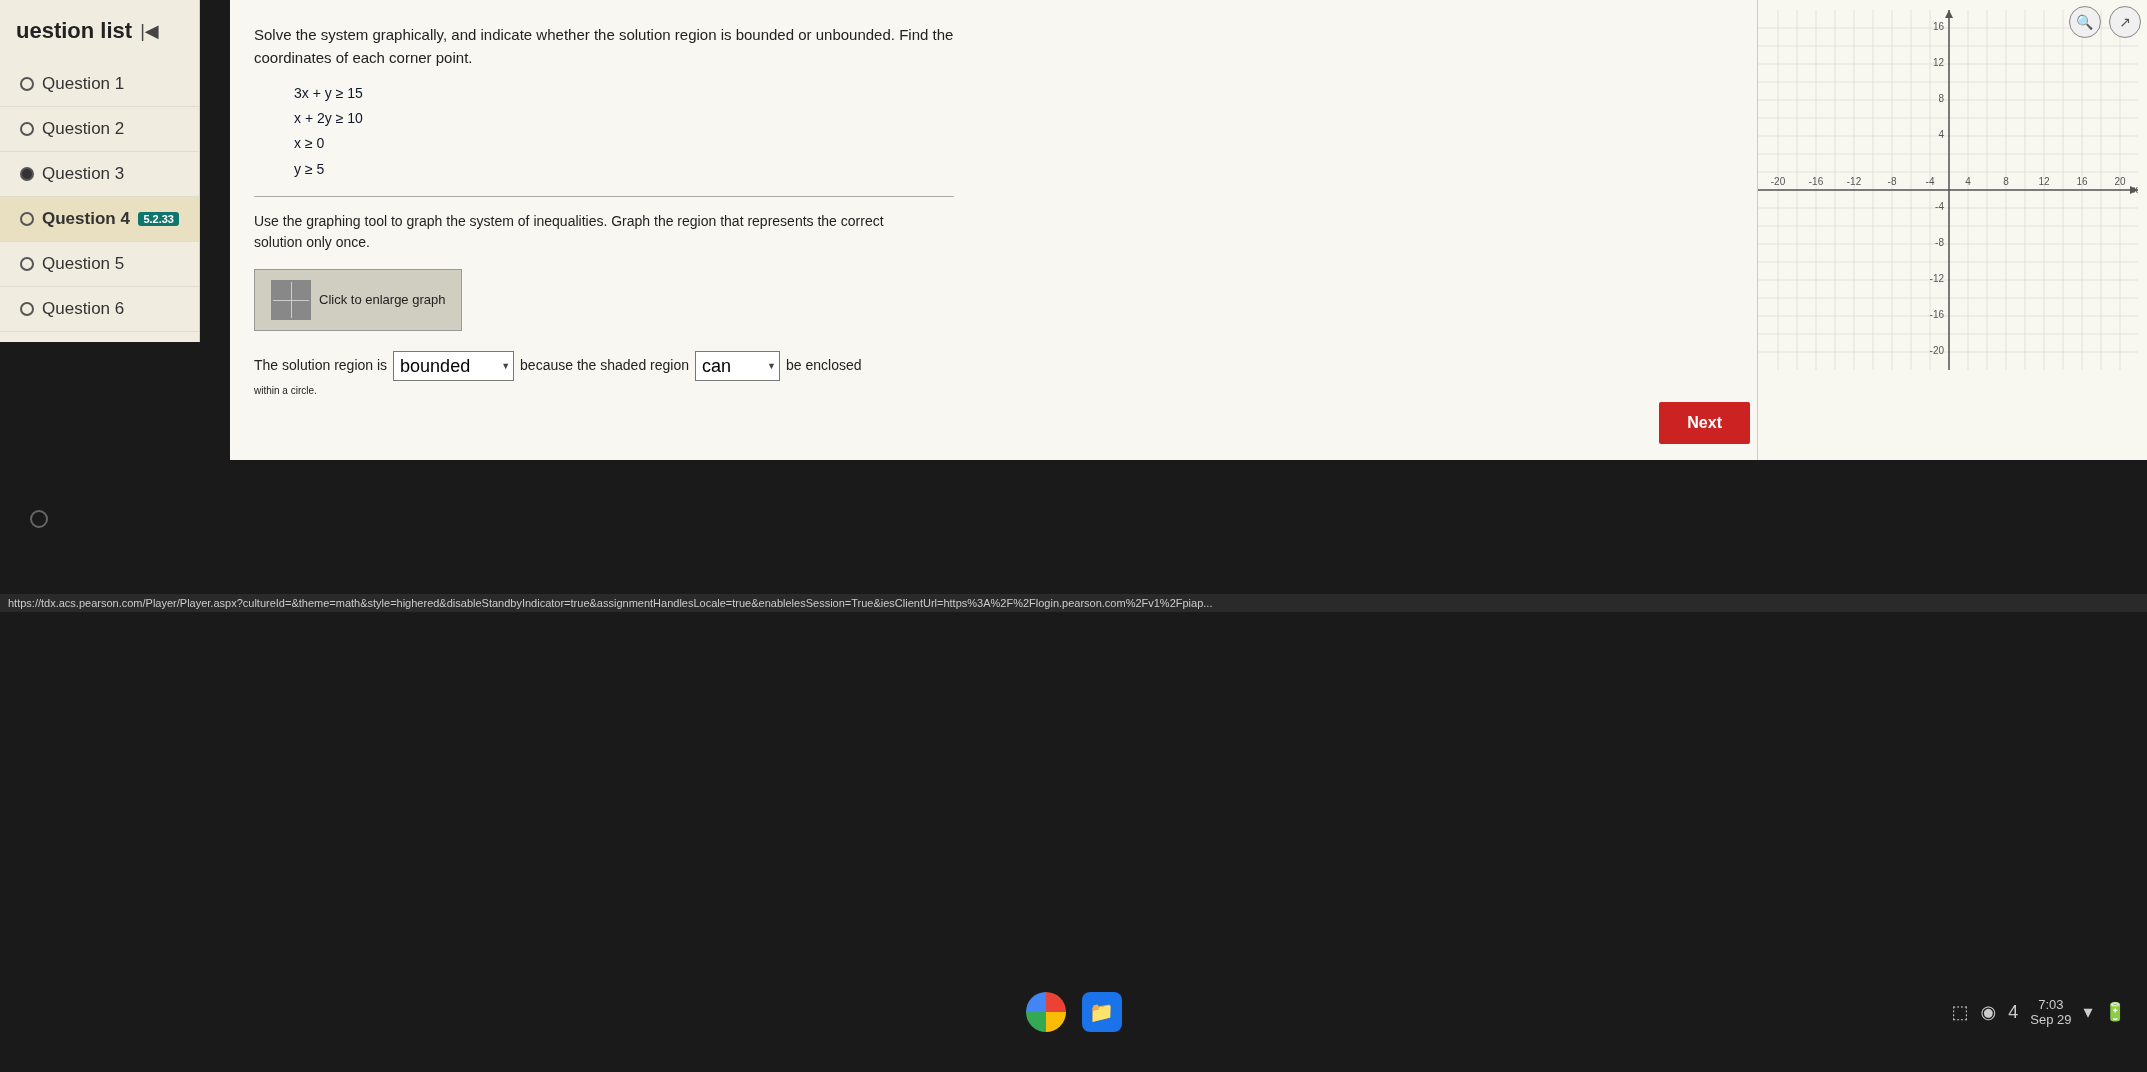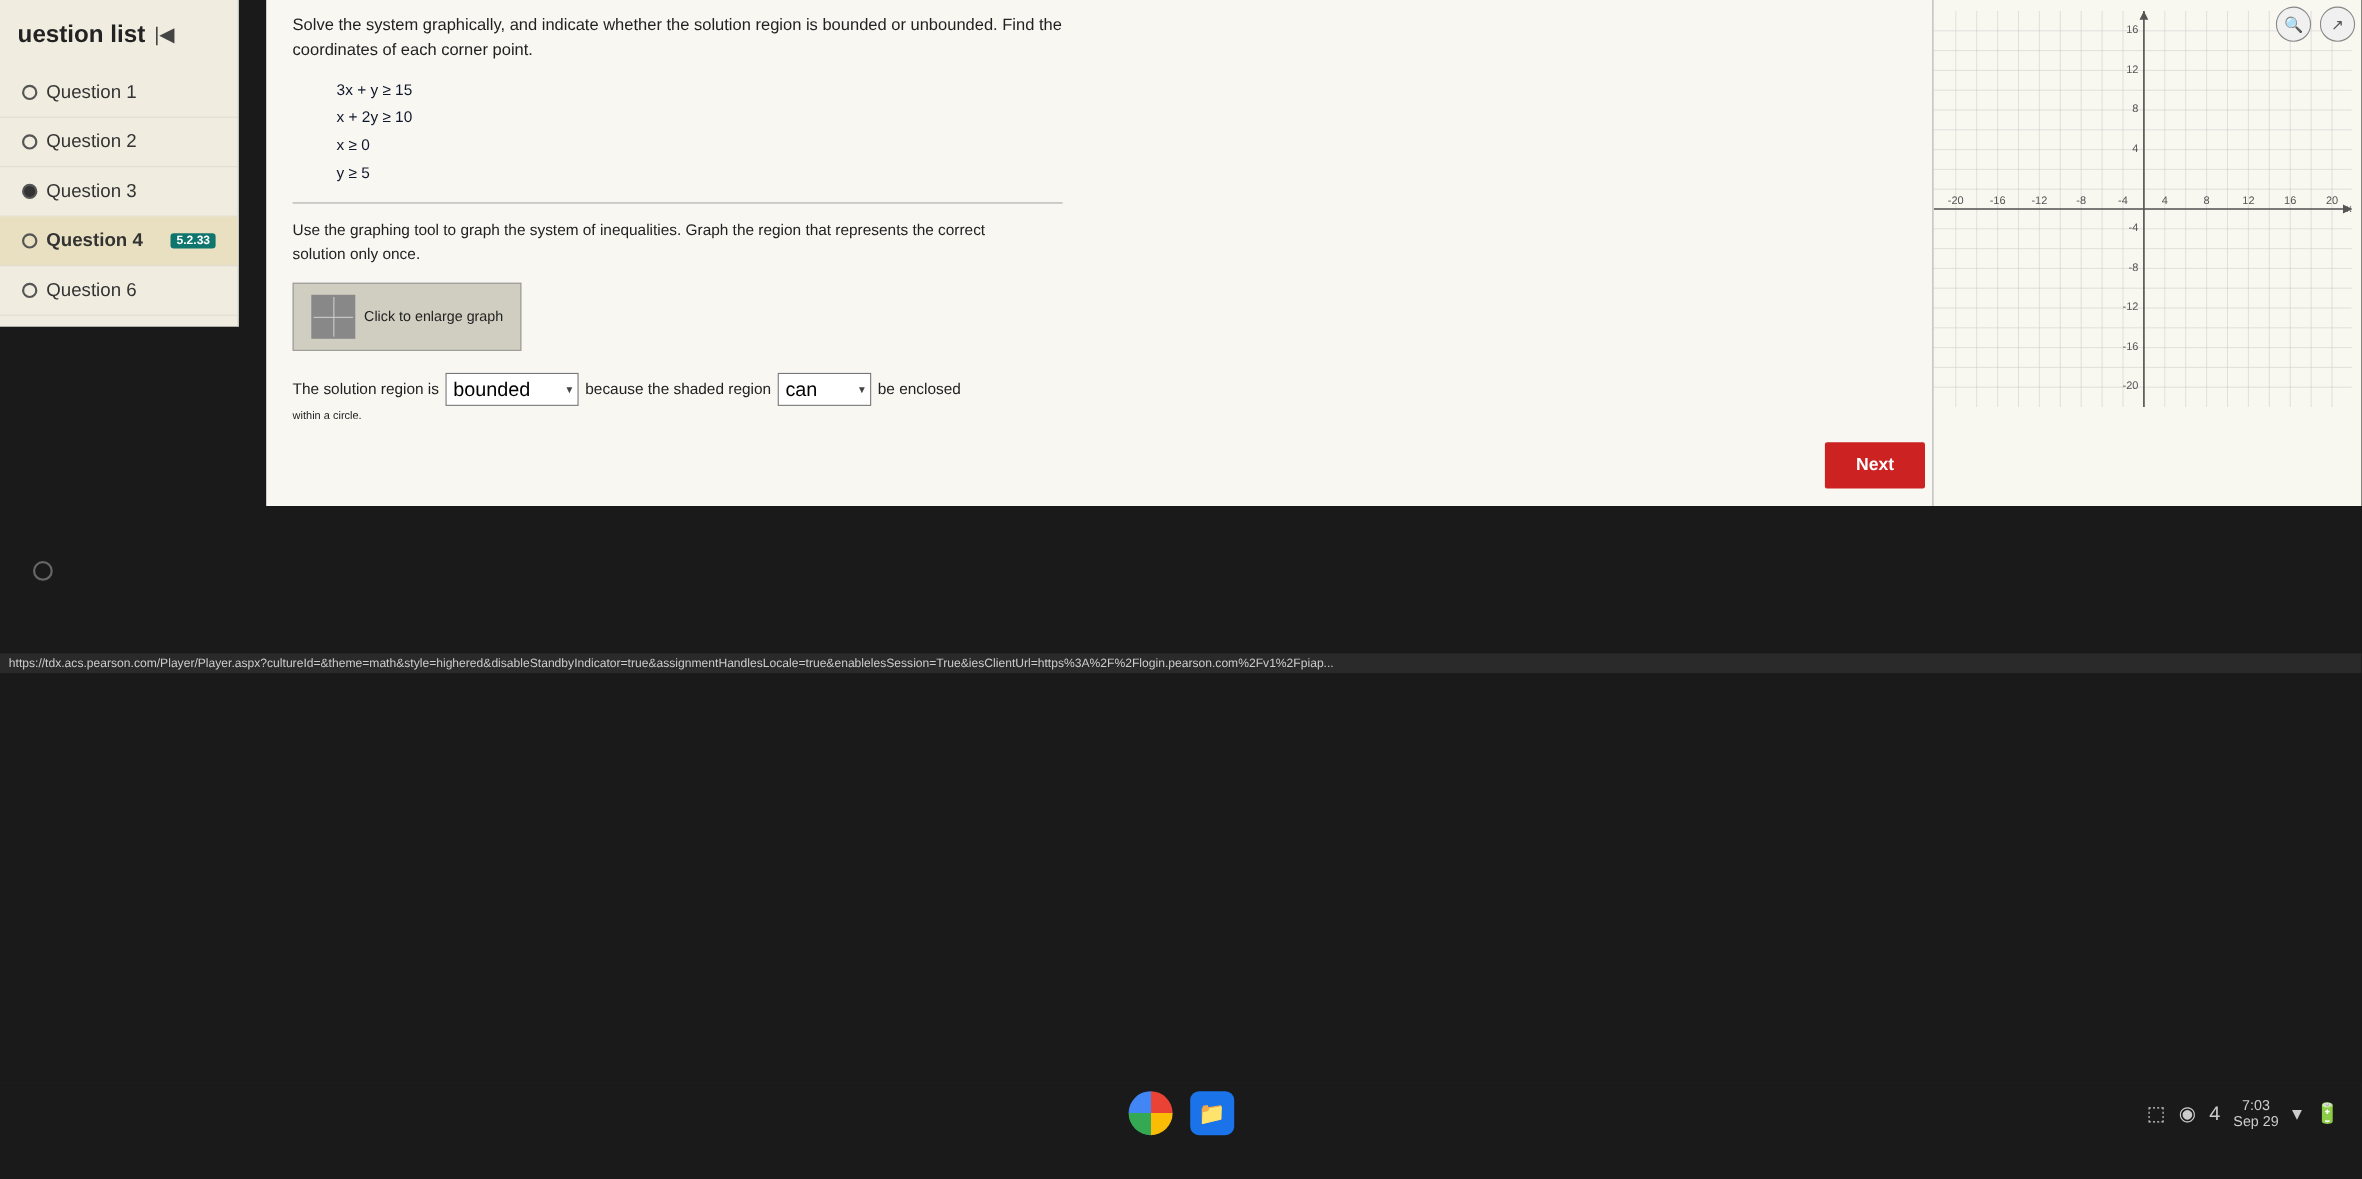--- a/index.html
+++ b/index.html
@@ -7,21 +7,21 @@
       width: 2147px;
       height: 1072px;
       background: #1a1a1a;
       font-family: Arial, sans-serif;
       overflow: hidden;
       position: relative;
     }
 
     
     .sidebar {
-      width: 217px;
+      width: 200px;
       background: #f0ede0;
       border-right: 1px solid #ccc;
       padding: 10px 0;
       flex-shrink: 0;
     }
 
     .sidebar-header {
       display: flex;
       align-items: center;
       padding: 8px 16px;
@@ -75,24 +75,23 @@
       font-size: 11px;
       padding: 1px 5px;
       border-radius: 3px;
       margin-left: auto;
     }
 
     
     .main-content {
       flex: 1;
       background: #f8f7f2;
-      padding: 12px 24px;
+      padding: 24px 24px;
       position: relative;
       overflow: hidden;
-      margin-left: 12px;
     }
 
     .question-header {
       font-size: 15px;
       color: #222;
       line-height: 1.5;
       margin-bottom: 12px;
       max-width: 700px;
     }
 
@@ -386,20 +385,24 @@
     <span>Question 2</span>
   </div>
   <div class="question-item">
     <span class="radio-dot filled"></span>
     <span>Question 3</span>
   </div>
   <div class="question-item active">
     <span class="radio-dot"></span>
     <span>Question 4</span>
     <span class="question-badge">5.2.33</span>
+  </div>
+  <div class="question-item">
+    <span class="radio-dot"></span>
+    <span>Question 5</span>
   </div>
   <div class="question-item">
     <span class="radio-dot"></span>
     <span>Question 6</span>
   </div>
 </div>
 
 <div class="main-content" style="position:absolute; top:0; left:230px; right:390px; height:460px;">
 
   <div class="question-header">Solve the system graphically, and indicate whether the solution region is bounded or unbounded. Find the coordinates of each corner point.</div>

